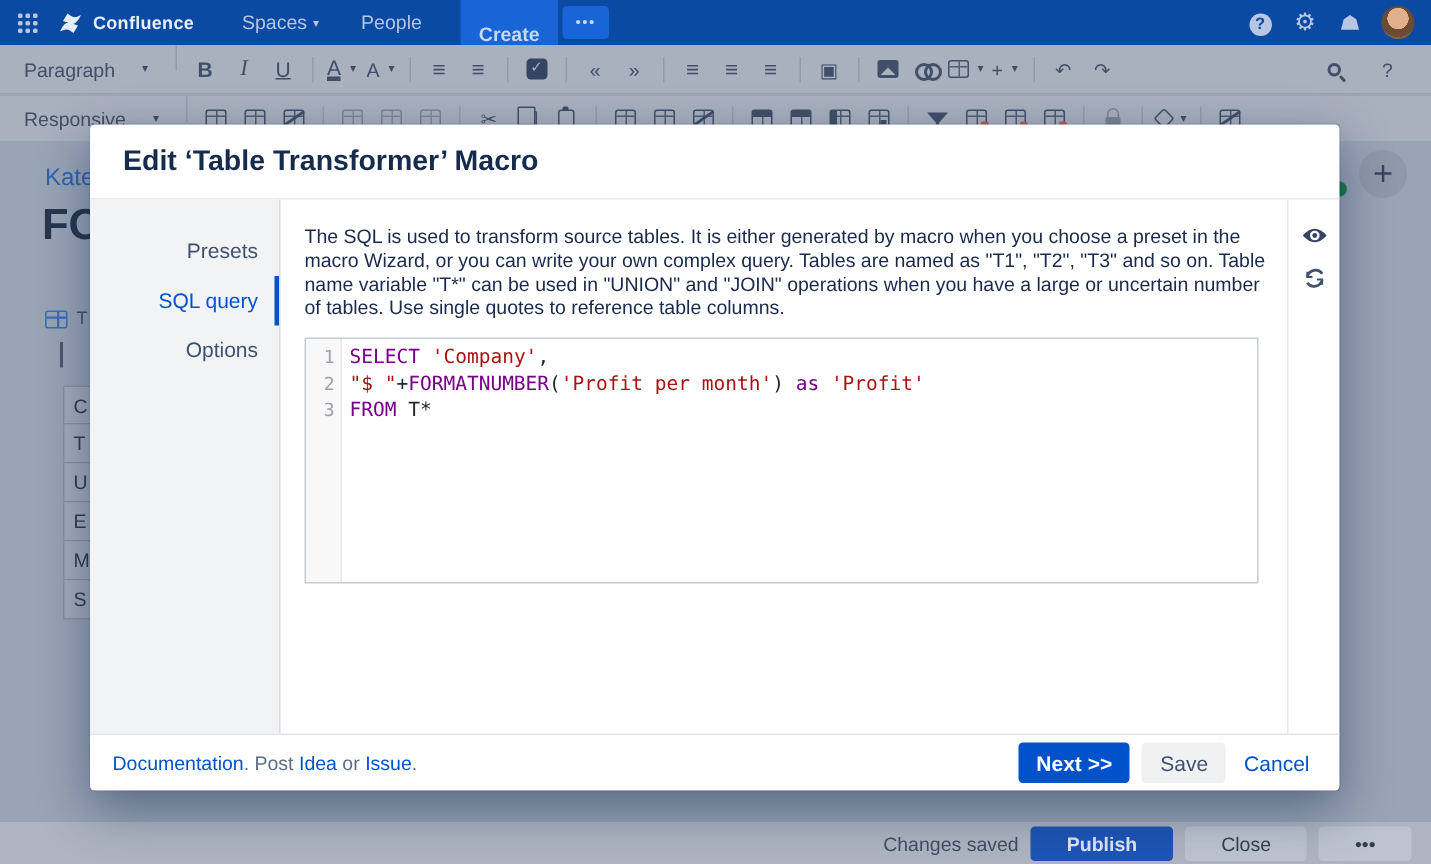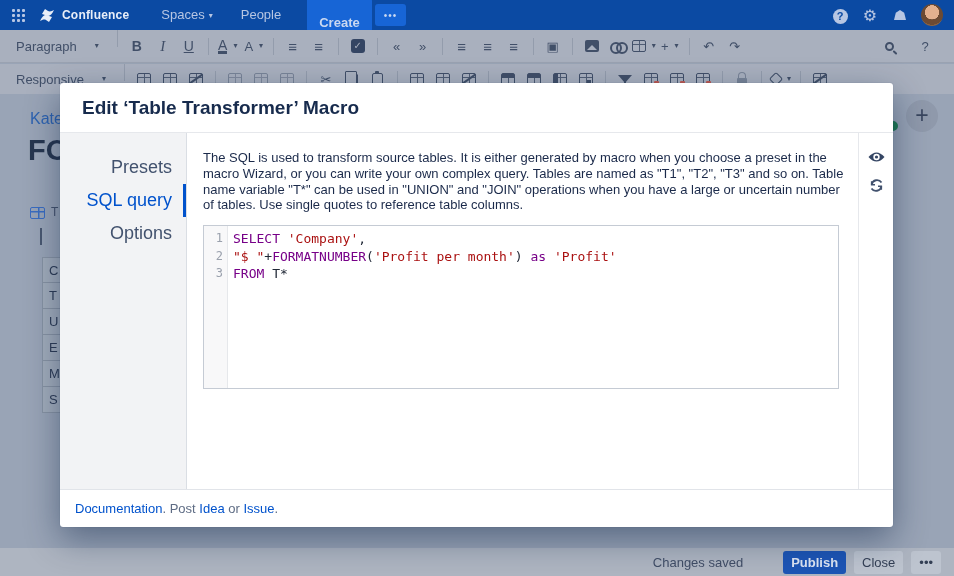--- a/index.html
+++ b/index.html
@@ -113,36 +113,36 @@
   .behind-rows .cell:first-child { border-top:1px solid #8893A3; }
   .plus-btn { position:absolute; left:906px; top:6px; width:32px; height:32px; border-radius:50%;
     background:#8F99AB; color:#39465E; font-size:23px; font-weight:400; text-align:center; line-height:30px; }
   .presence-dot { position:absolute; left:886px; top:25px; width:14px; height:14px; border-radius:50%;
     background:#1F7A52; border:2px solid #99A4B6; }
 
   
   .bottombar { position:absolute; left:0; right:0; bottom:0; height:28px; background:#AEB5C1;
     display:flex; align-items:center; justify-content:flex-end; padding-right:13px; gap:8px;
     font-size:13px; color:#414E66; }
-  .bb-status { margin-right:32px; }
-  .bb-btn { height:23px; border:none; border-radius:3px; font-size:13px; padding:0 8px;
+  .bb-status { }
+  .bb-btn { height:23px; border:none; border-radius:3px; font-size:13px; padding:0 24px;
     font-family:inherit; }
   .bb-publish { background:#1D55B5; color:#DDE5F3; font-weight:700; }
   .bb-gray { background:#BDC4CF; color:#333F54; }
 
   
   .modal { position:absolute; left:60px; top:83px; width:833px; height:444px; background:#fff;
     border-radius:3px; box-shadow:0 12px 34px rgba(9,30,66,.45), 0 0 1px rgba(9,30,66,.35);
     display:flex; flex-direction:column; z-index:20; }
   .modal-header { height:50px; flex:none; display:flex; align-items:center; padding-left:22px;
     border-bottom:1px solid #E6E8EC; }
   .modal-title { font-size:19px; font-weight:700; color:#172B4D; }
   .modal-body { flex:1; display:flex; min-height:0; }
   .m-sidebar { width:127px; flex:none; background:#F2F3F5; border-right:1px solid #DADEE4; padding-top:18px; }
-  .m-tab { height:33px; line-height:33px; text-align:right; padding-right:14px; font-size:18px;
+  .m-tab { height:33px; line-height:33px; text-align:right; padding-right:14px; font-size:14px;
     color:#42526E; cursor:pointer; }
   .m-tab.active { color:#0052CC; border-right:3px solid #0052CC; padding-right:11px; }
   .m-content { flex:1; padding:17px 10px 0 16px; min-width:0; }
   .m-desc { font-size:13px; line-height:15.8px; color:#1B2A4A; max-width:652px; }
   .code-box { margin-top:12px; width:636px; height:164px; border:1px solid #C5CBD4;
     display:flex; background:#fff; }
   .code-gutter { width:24px; flex:none; background:#F8F8F9; border-right:1px solid #E6E8EB;
     padding:4px 4px 0 0; text-align:right; }
   .code-gutter div { font-family:"DejaVu Sans Mono",monospace; font-size:12px; line-height:17.5px; color:#9AA1AD; }
   .code-lines { padding:4px 0 0 5px; overflow:hidden; }
@@ -431,14 +431,19 @@
           <path d="M12.5,4.5 A5.5,5.5 0 0 0 2.6,6.5"></path>
             <path d="M2.5,10.5 A5.5,5.5 0 0 0 12.4,8.5"></path>
           <path d="M2.6,3.2 L2.6,6.7 L6,6.7" stroke-width="1.4"></path>
             <path d="M12.4,11.8 L12.4,8.3 L9,8.3" stroke-width="1.4"></path>
         </svg>
       </span>
     </div>
   </div>
   <div class="modal-footer">
     <span class="doc-line" id="doc-line"><span class="lnk">Documentation</span><span>. Post </span><span class="lnk">Idea</span><span> or </span><span class="lnk">Issue</span><span>.</span></span>
+    <span class="f-buttons">
+      <button class="btn-next">Next &gt;&gt;</button>
+      <button class="btn-save">Save</button>
+      <button class="btn-cancel">Cancel</button>
+    </span>
   </div>
 </div>
 
 </body></html>

